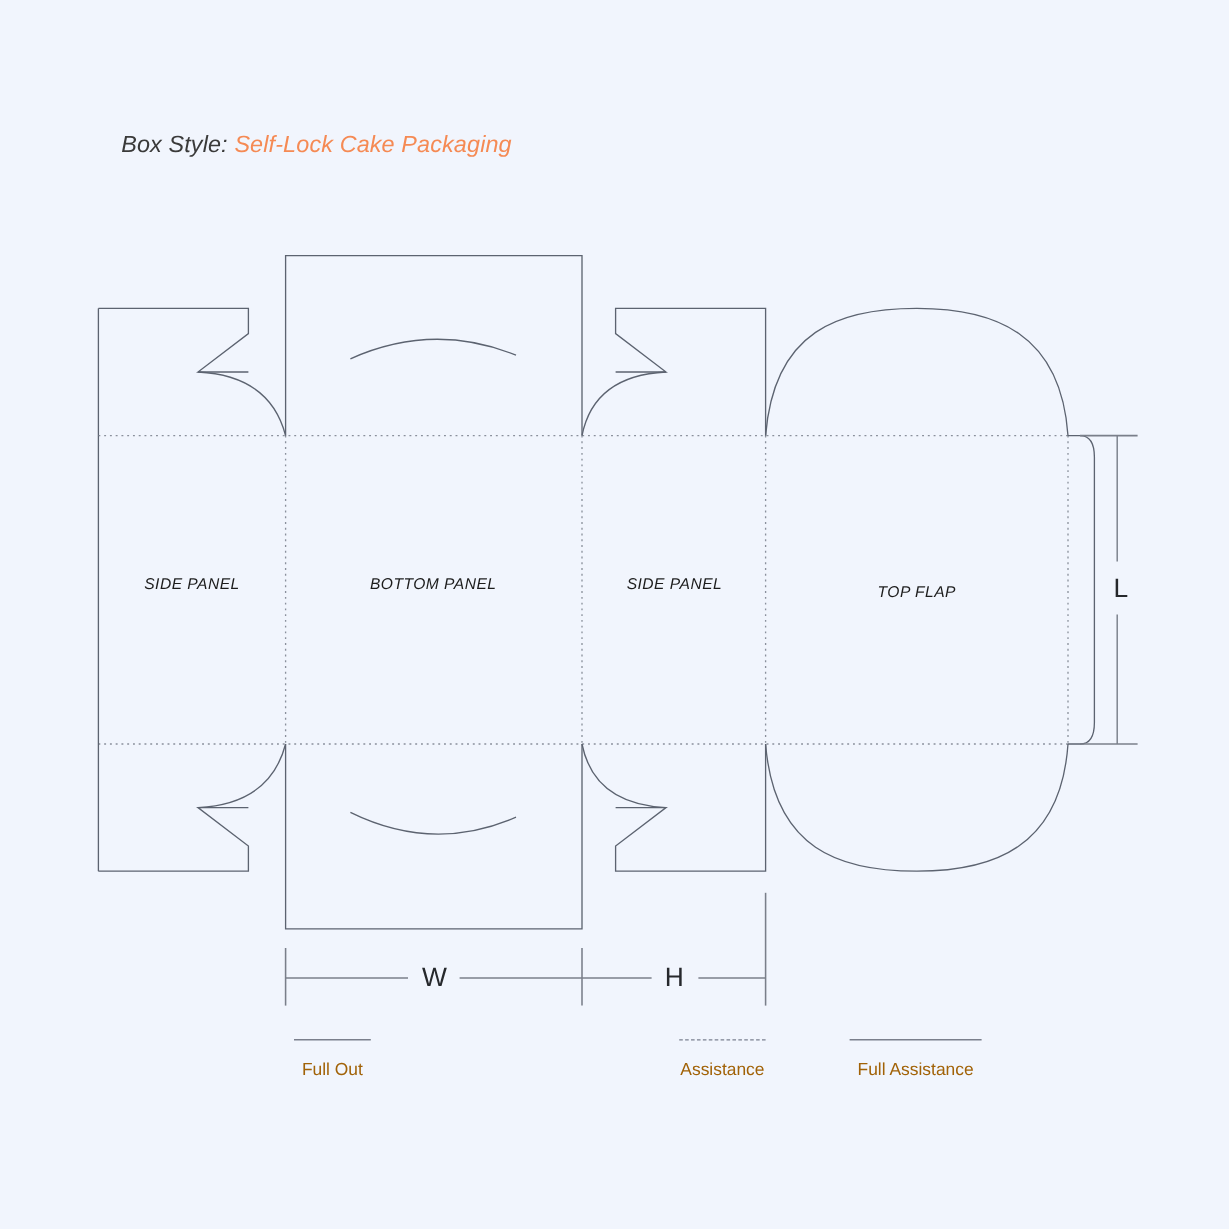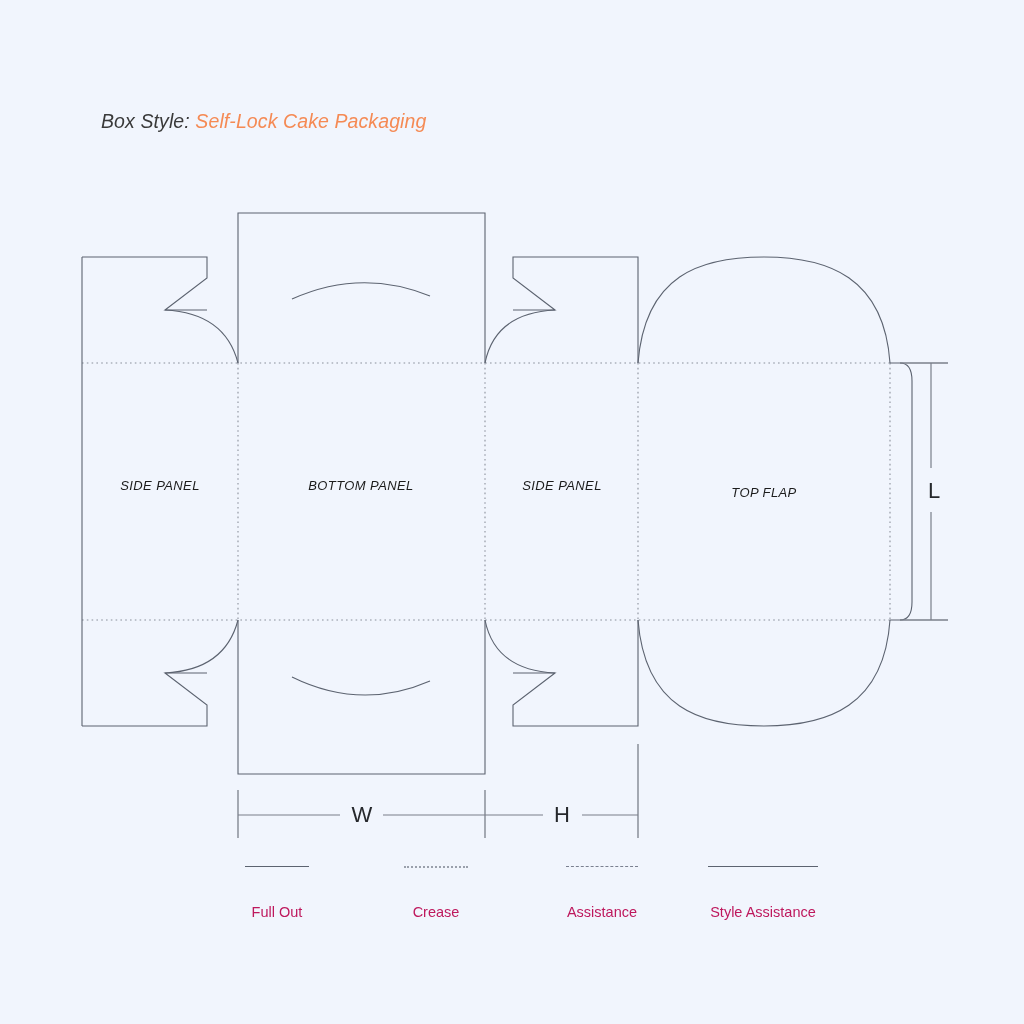--- a/index.html
+++ b/index.html
@@ -116,23 +116,23 @@
   }
   .sw-dashed i {
     width: 72px;
     border-top: 1.6px dashed #7a8090;
   }
   .sw-glue i {
     width: 110px;
     border-top: 1.3px solid #5c6370;
   }
   .legend-text {
-    margin-top: 32px;
+    margin-top: 12px;
     font-size: 14.5px;
-    color: #be185d;
+    color: #a16207;
     white-space: nowrap;
   }
 </style>
 </head>
 <body>
 
 <div id="stage">
 
   <div class="title-wrap">
     <span class="title-label">Box Style:</span>
@@ -226,36 +226,30 @@
 
   <div class="legend-row">
 
     <div class="legend-item sw-solid" style="left:212px; width:130px;">
       <div class="legend-swatch">
           <i></i>
         </div>
       <div class="legend-text">Full Out</div>
     </div>
 
-    <div class="legend-item sw-dotted" style="left:371px; width:130px;">
-      <div class="legend-swatch">
-          <i></i>
-        </div>
-      <div class="legend-text">Crease</div>
-    </div>
 
     <div class="legend-item sw-dashed" style="left:537px; width:130px;">
       <div class="legend-swatch">
           <i></i>
         </div>
       <div class="legend-text">Assistance</div>
     </div>
 
     <div class="legend-item sw-glue" style="left:688px; width:150px;">
       <div class="legend-swatch">
           <i></i>
         </div>
-      <div class="legend-text">Style Assistance</div>
+      <div class="legend-text">Full Assistance</div>
     </div>
 
   </div>
 
 </div>
 
 </body></html>

